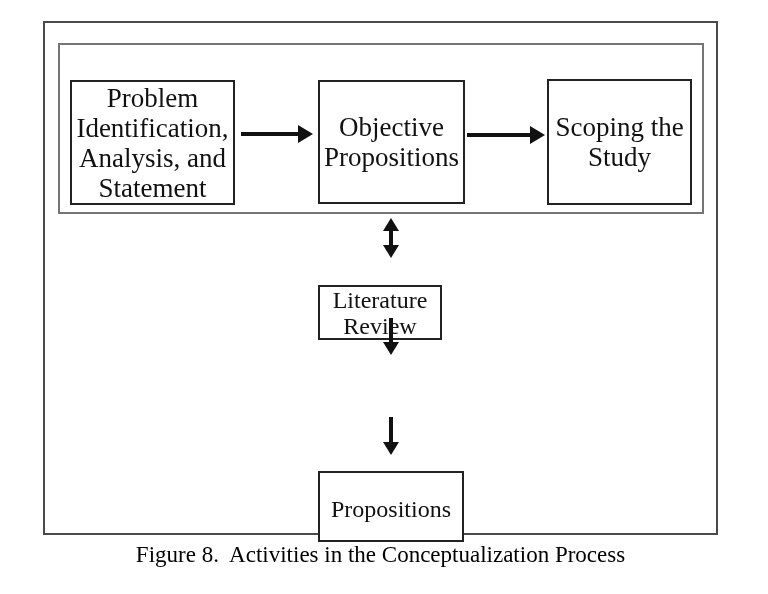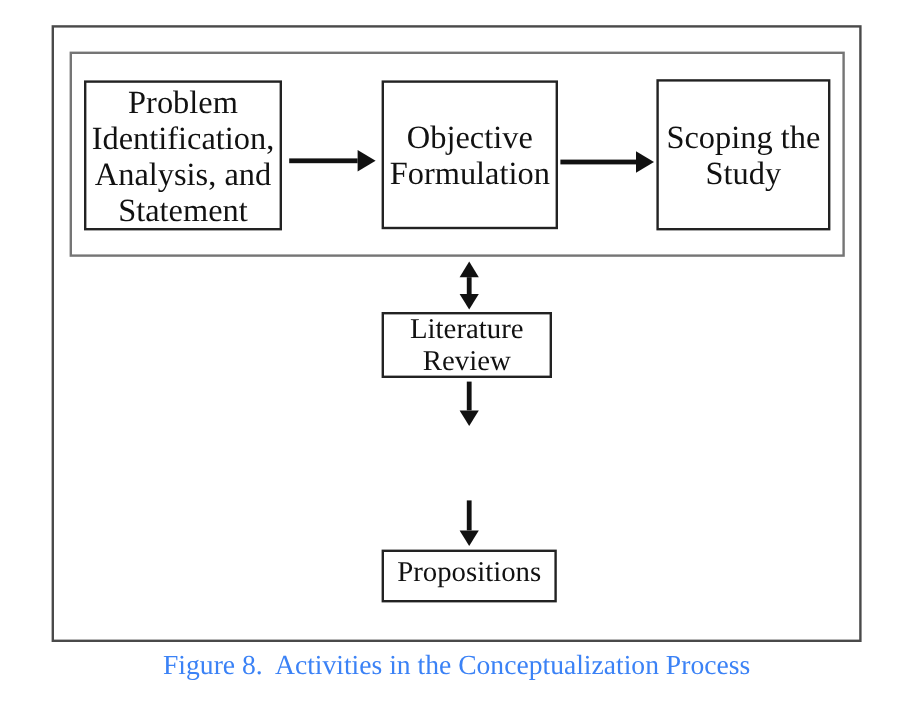--- a/index.html
+++ b/index.html
@@ -34,28 +34,29 @@
   }
   .node {
     position: absolute;
     border: 2px solid #222222;
     box-sizing: border-box;
     background: #ffffff;
     display: flex;
     align-items: center;
     justify-content: center;
     text-align: center;
+    margin-top: 13px;
   }
   .node-problem      { left: 70px;  top: 67px;  width: 165px; height: 125px; font-size: 27px; line-height: 30px; }
   .node-objective    { left: 318px; top: 67px;  width: 147px; height: 124px; font-size: 27px; line-height: 30px; }
   .node-scoping      { left: 547px; top: 66px;  width: 145px; height: 126px; font-size: 27px; line-height: 30px; padding: 14px 2px; }
-  .node-literature   { left: 318px; top: 260px; width: 142px; height: 55px;  font-size: 24px; line-height: 26px; justify-content: center; }
+  .node-literature   { left: 318px; top: 272px; width: 124px; height: 55px;  font-size: 24px; line-height: 26px; justify-content: center; }
   .node-research     { left: 318px; top: 358px; width: 146px; height: 56px;  font-size: 24px; line-height: 26px; }
-  .node-propositions { left: 318px; top: 458px; width: 146px; height: 44px;  font-size: 24px; line-height: 26px;
-                       align-items: flex-start; padding-top: 4px; }
+  .node-propositions { left: 318px; top: 458px; width: 146px; height: 71px;  font-size: 24px; line-height: 26px;
+                       align-items: center; padding-top: 4px; }
 
   .h-arrow {
     position: absolute;
     display: flex;
     align-items: center;
     height: 20px;
   }
   .h-arrow .shaft {
     flex: 1 1 auto;
     height: 4px;
@@ -99,42 +100,42 @@
   .arrow-4      { left: 383px; top: 417px; height: 38px; }
 
   .figure-caption {
     position: absolute;
     left: 43px; top: 542px;
     width: 675px;
     text-align: center;
     font-size: 23px;
     line-height: 26px;
     white-space: pre-wrap;
-    color: #3b82f6;
+    color: #000000;
   }
 </style>
 </head>
 <body>
 
 <div class="canvas">
 
   <div class="outer-frame"></div>
   <div class="inner-frame"></div>
 
   <div class="node node-problem">
     <span>Problem Identification, Analysis, and Statement</span>
   </div>
 
   <div class="h-arrow arrow-1">
     <span class="shaft"></span>
     <span class="head-right"></span>
   </div>
 
   <div class="node node-objective">
-    <span>Objective Formulation</span>
+    <span>Objective Propositions</span>
   </div>
 
   <div class="h-arrow arrow-2">
     <span class="shaft"></span>
     <span class="head-right"></span>
   </div>
 
   <div class="node node-scoping">
     <span>Scoping the Study</span>
   </div>

